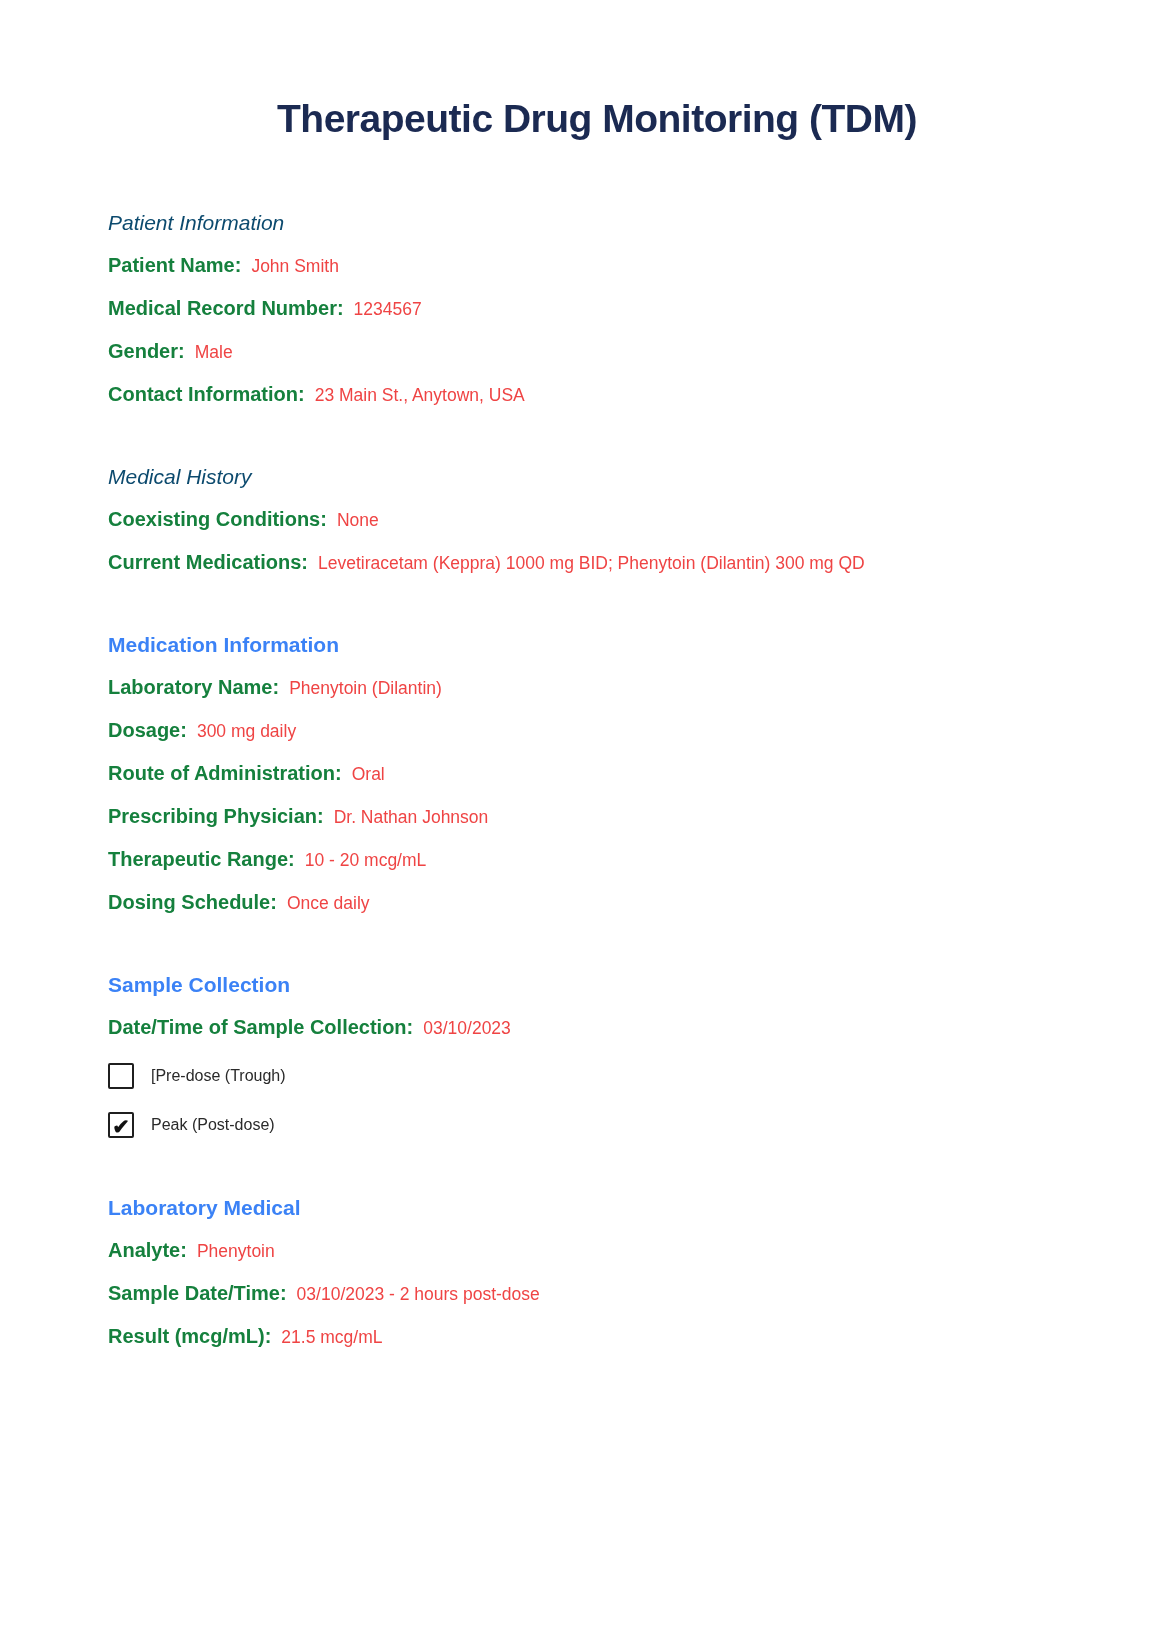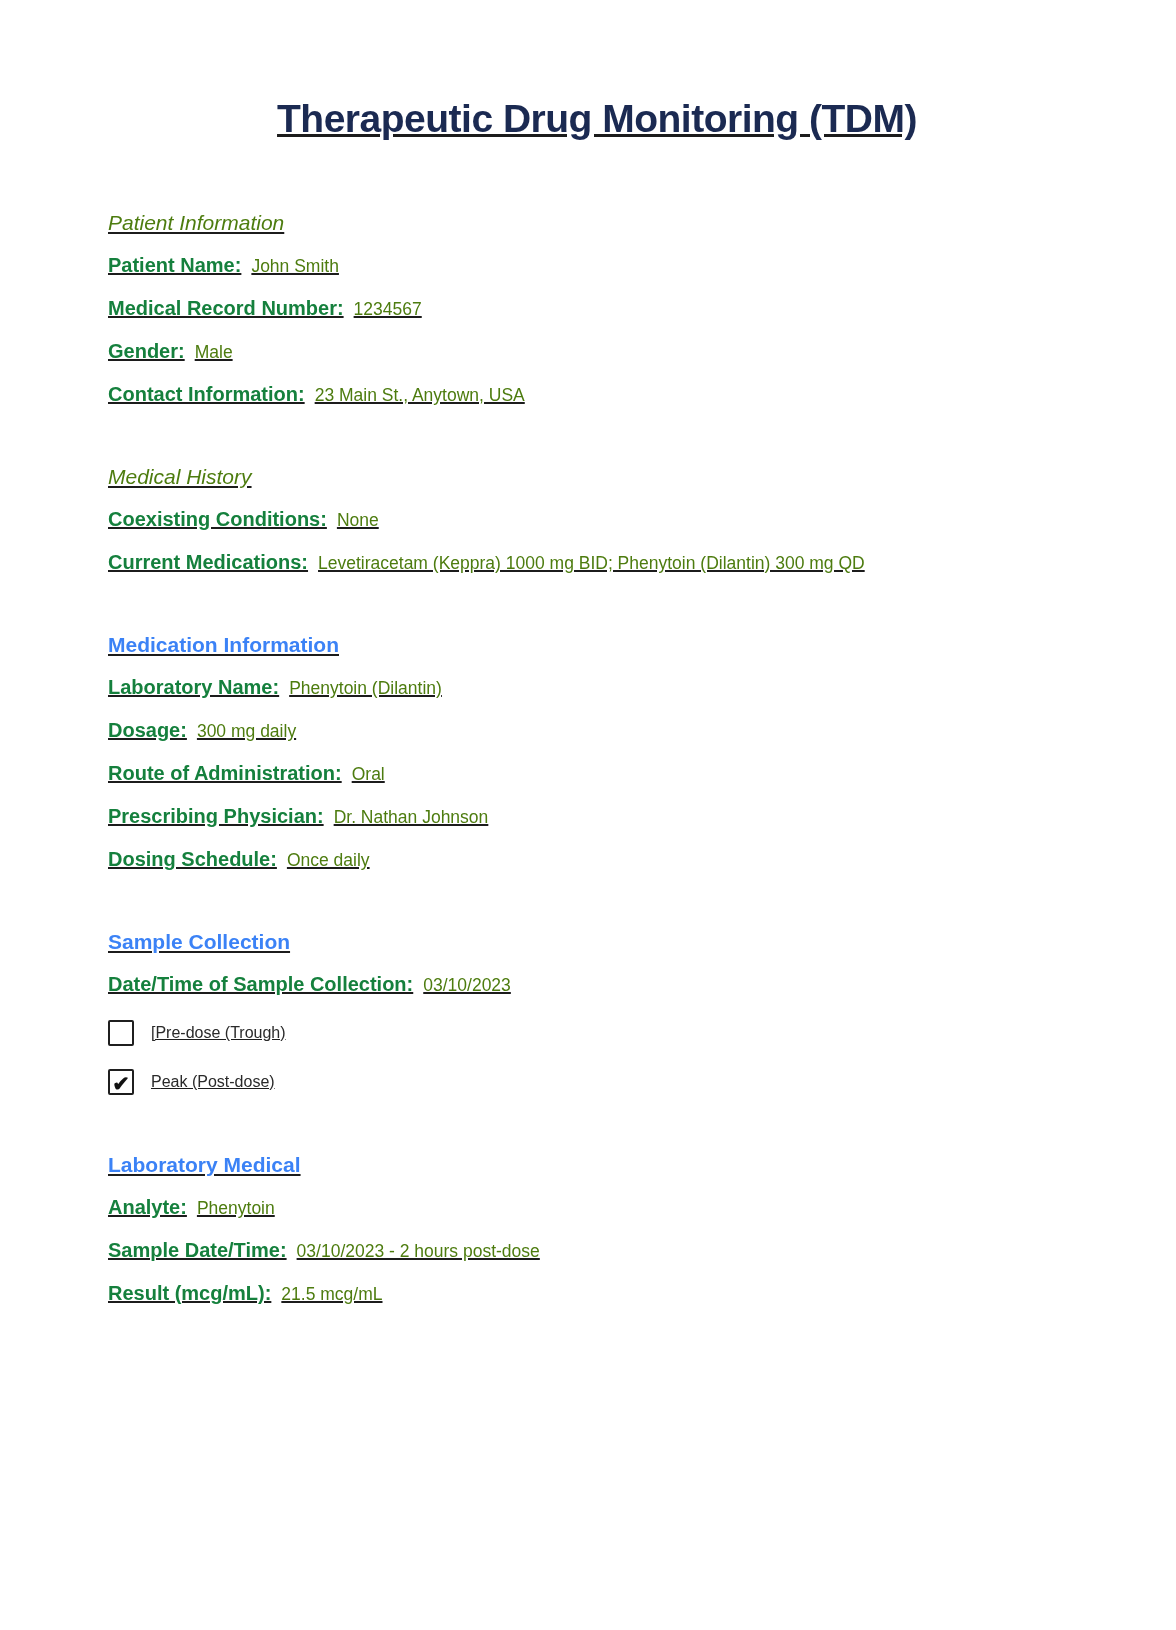--- a/index.html
+++ b/index.html
@@ -8,61 +8,60 @@
     height: 1630px;
     background: #ffffff;
     font-family: "Liberation Sans", sans-serif;
     color: #1c1c1c;
     overflow: hidden;
   }
   .doc {
     width: 1176px;
     height: 1186px;
     padding: 0 90px 0 108px;
-    text-decoration: underline;
   }
   .doc-title {
     padding-top: 97px;
     text-align: center;
     font-size: 39px;
     font-weight: 700;
     color: #1b2a52;
     letter-spacing: -0.5px;
   }
   .section {
     margin-top: 0;
   }
   .section-heading {
     font-size: 21px;
     line-height: 24px;
   }
   .section-heading.italic {
     font-style: italic;
     font-weight: 400;
-    color: #4d7c0f;
+    color: #0c4a6e;
   }
   .section-heading.bold {
     font-weight: 700;
     color: #3b82f6;
   }
   .gap-after-title { margin-top: 70px; }
   .gap-section { margin-top: 58px; }
   .field-row {
     margin-top: 19px;
     font-size: 20px;
     line-height: 23px;
     white-space: nowrap;
   }
   .field-label {
     font-weight: 700;
     color: #15803d;
   }
   .field-value {
     font-size: 17.5px;
-    color: #4d7c0f;
+    color: #ef4444;
     margin-left: 10px;
   }
   .checkbox-row {
     margin-top: 23px;
     display: flex;
     align-items: center;
   }
   .checkbox-box {
     width: 26px;
     height: 26px;
@@ -129,20 +128,23 @@
     <div class="field-row">
       <span class="field-label">Dosage:</span><span class="field-value">300 mg daily</span>
     </div>
     <div class="field-row">
       <span class="field-label">Route of Administration:</span><span class="field-value">Oral</span>
     </div>
     <div class="field-row">
       <span class="field-label">Prescribing Physician:</span><span class="field-value">Dr. Nathan Johnson</span>
     </div>
     <div class="field-row">
+      <span class="field-label">Therapeutic Range:</span><span class="field-value">10 - 20 mcg/mL</span>
+    </div>
+    <div class="field-row">
       <span class="field-label">Dosing Schedule:</span><span class="field-value">Once daily</span>
     </div>
   </div>
 
   <div class="section gap-section">
     <div class="section-heading bold">Sample Collection</div>
     <div class="field-row">
       <span class="field-label">Date/Time of Sample Collection:</span><span class="field-value">03/10/2023</span>
     </div>
     <div class="checkbox-row">

